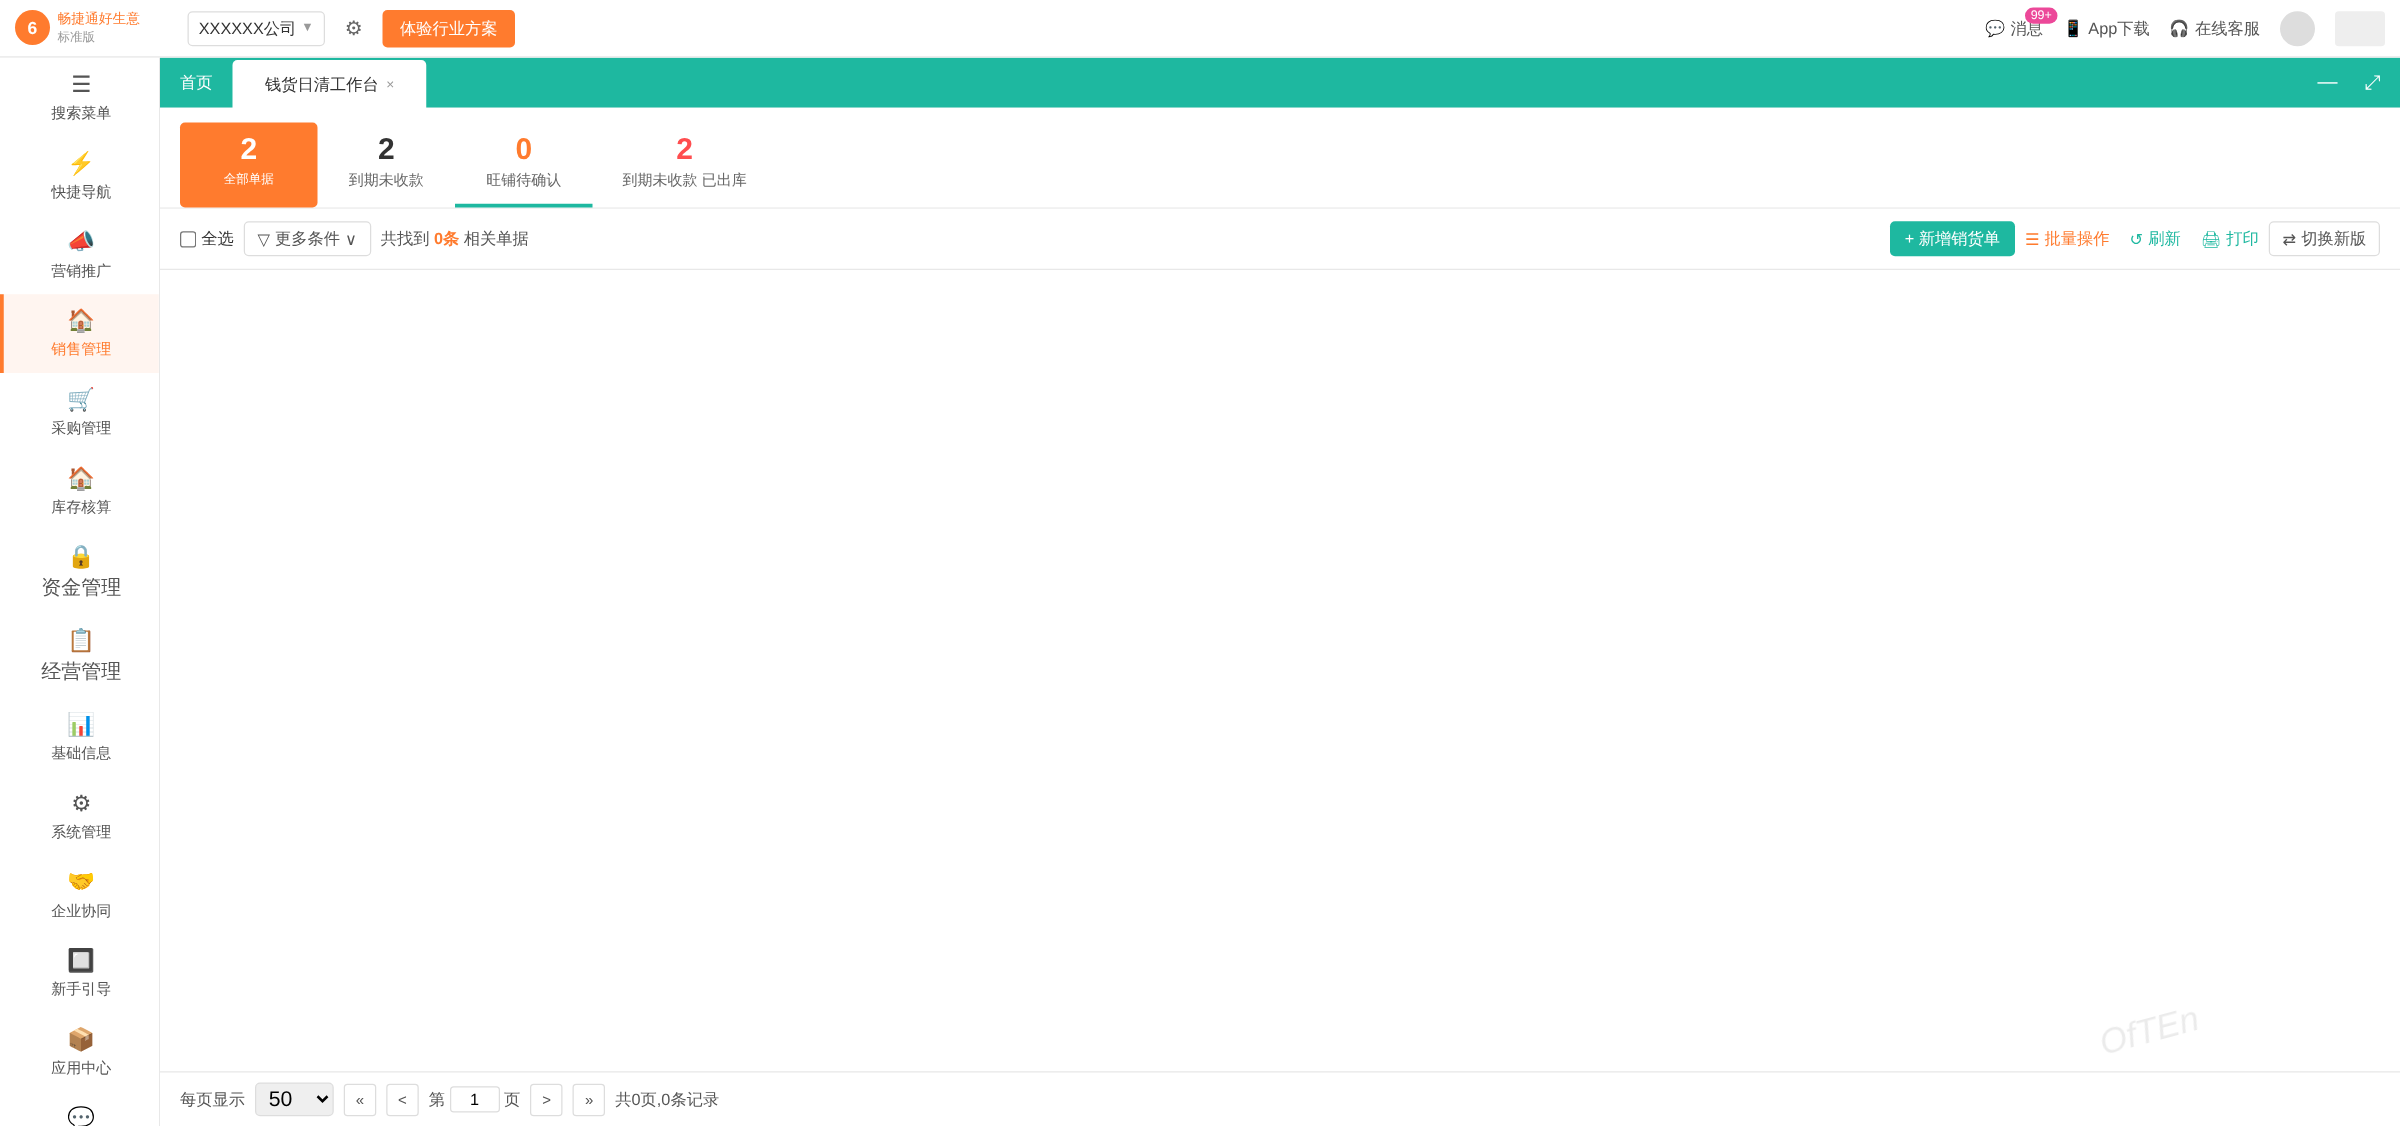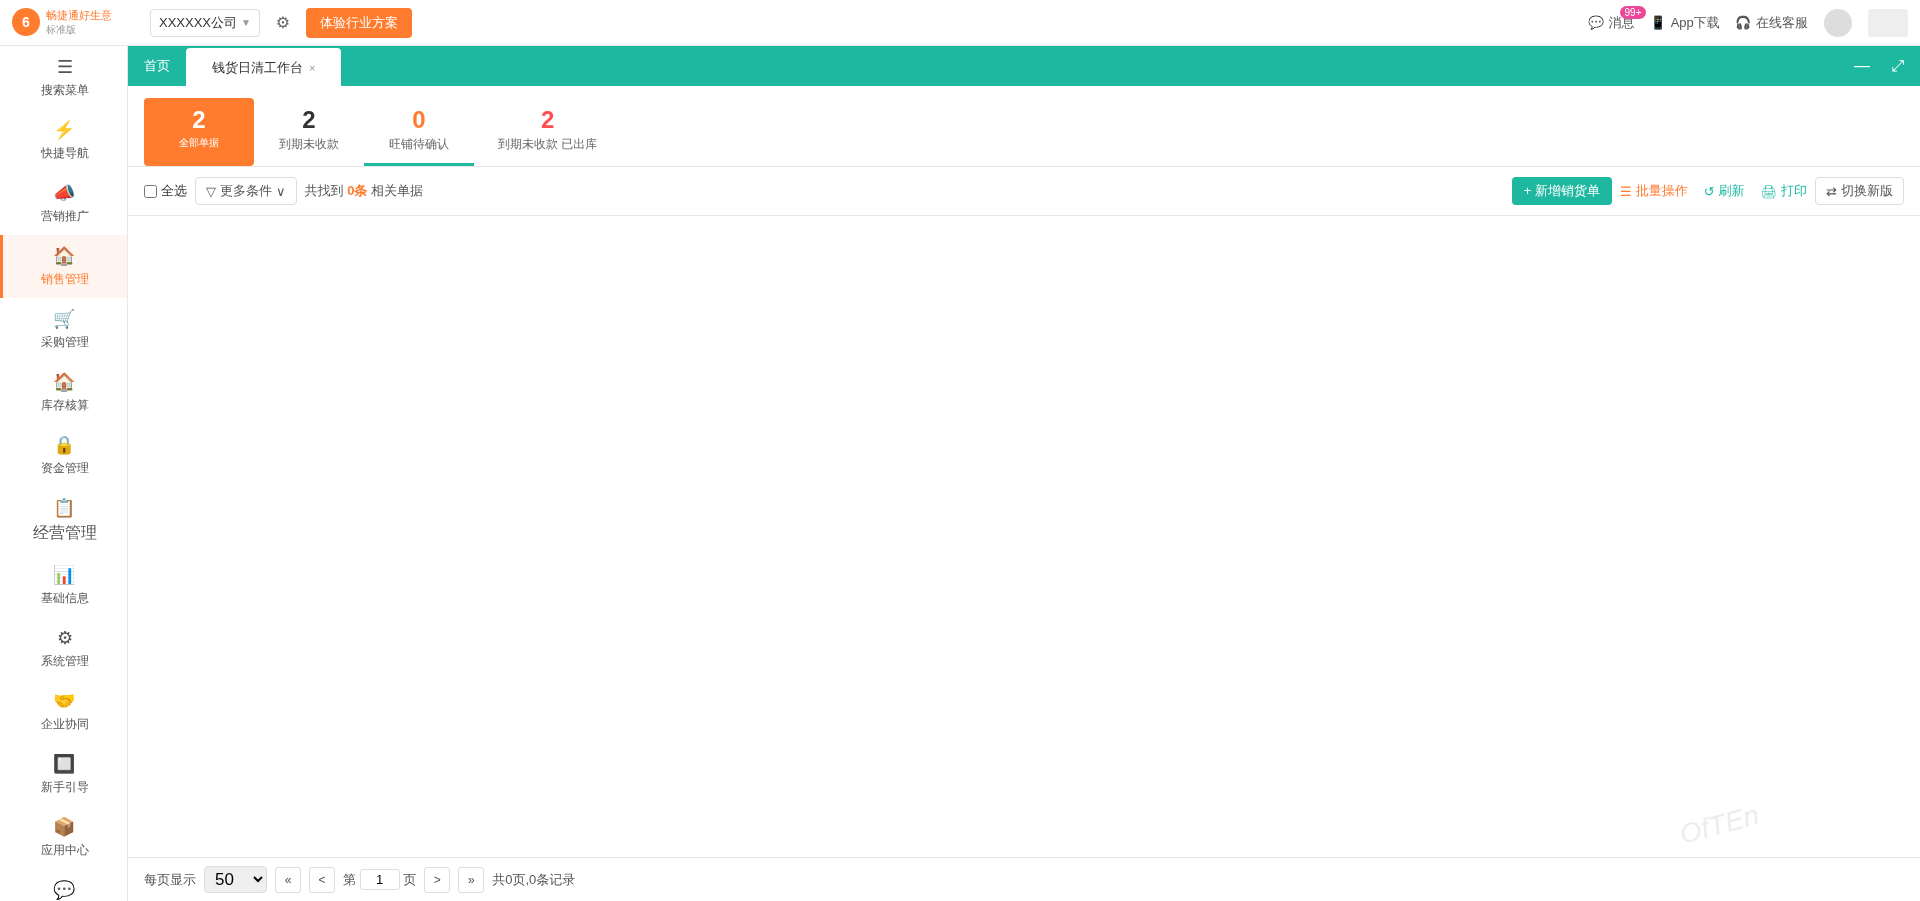--- a/index.html
+++ b/index.html
@@ -336,21 +336,21 @@
   <div class="sidebar-item">
     <span class="sidebar-icon">🛒</span>
     <span style="font-size:12px;">采购管理</span>
   </div>
   <div class="sidebar-item">
     <span class="sidebar-icon">🏠</span>
     <span style="font-size:12px;">库存核算</span>
   </div>
   <div class="sidebar-item">
     <span class="sidebar-icon">🔒</span>
-    <span style="font-size:12px;text-align:center;">资金管理</span>
+    <span style="font-size:16px;text-align:center;">资金管理</span>
   </div>
   <div class="sidebar-item">
     <span class="sidebar-icon">📋</span>
     <span style="font-size:16px;">经营管理</span>
   </div>
   <div class="sidebar-item">
     <span class="sidebar-icon">📊</span>
     <span style="font-size:12px;">基础信息</span>
   </div>
   <div class="sidebar-item">

